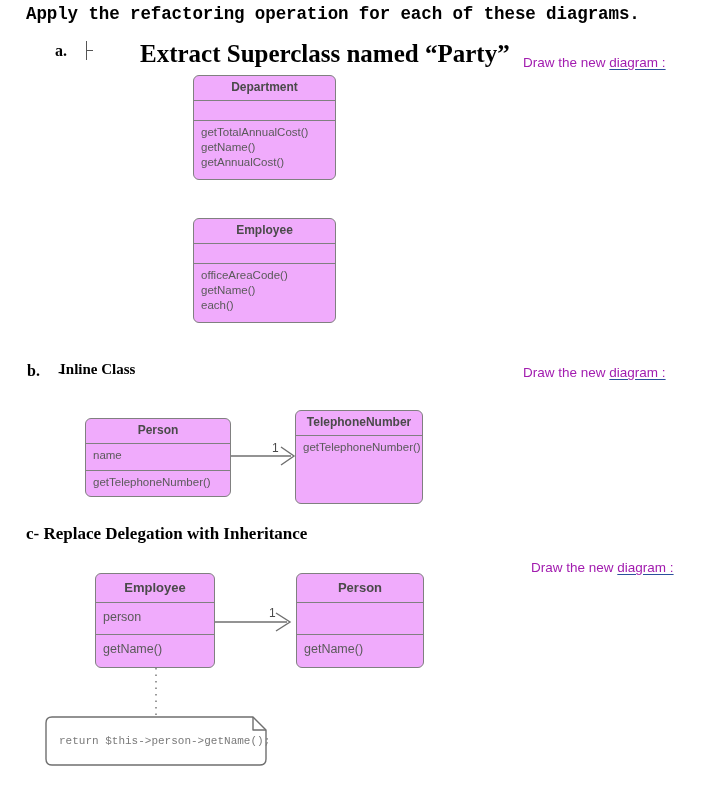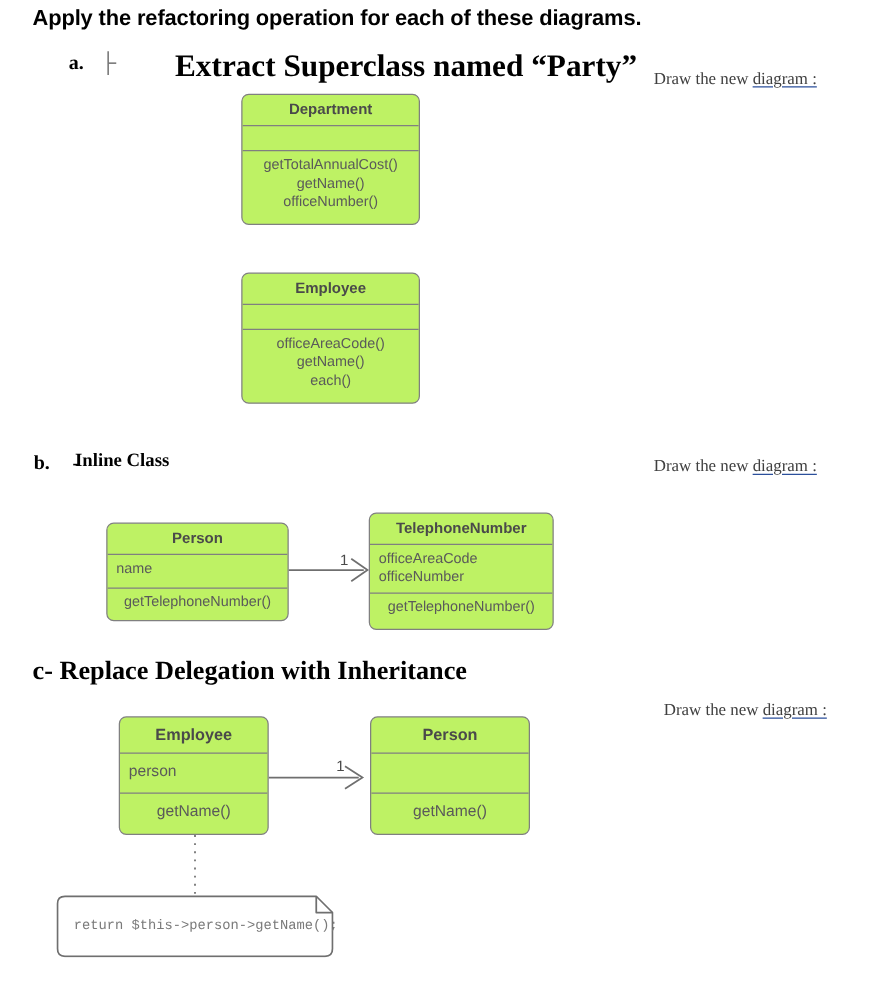--- a/index.html
+++ b/index.html
@@ -14,21 +14,21 @@
     overflow: hidden;
     font-family: "Liberation Sans", sans-serif;
     color: #000000;
   }
 
   
   .doc-title {
     position: absolute;
     left: 26px;
     top: 4px;
-    font-family: Liberation Sans, sans-serif;
+    font-family: Liberation Mono, monospace;
     font-weight: bold;
     font-size: 17.5px;
     letter-spacing: -0.1px;
     white-space: nowrap;
   }
   .sec-label {
     position: absolute;
     font-family: "Liberation Serif", serif;
     font-weight: bold;
     white-space: nowrap;
@@ -47,57 +47,57 @@
     left:0; top:9px;
     width:6px; height:0;
     border-top:1px solid #555;
   }
   .sec-a-title { left: 140px; top: 40px; font-size: 25px; }
 
   .sec-b-letter { left: 27px; top: 362px; font-size: 16px; }
   .sec-b-dash   { left: 58px; top: 363px; font-size: 15px; }
   .sec-b-title  { left: 60px; top: 361px; font-size: 15px; }
 
-  .sec-c-title  { left: 26px; top: 524px; font-size: 21px; }
+  .sec-c-title  { left: 26px; top: 524px; font-size: 17px; }
 
   
   .draw-note {
     position: absolute;
-    font-family: Liberation Serif, serif;
+    font-family: Liberation Sans, sans-serif;
     font-size: 13.5px;
-    color: #404040;
+    color: #a21caf;
     white-space: nowrap;
   }
   .draw-note .ul {
     text-decoration: underline;
     text-decoration-color: #2b4f9b;
     text-underline-offset: 2px;
   }
   .draw-a { left: 523px; top: 55px; }
   .draw-b { left: 523px; top: 365px; }
   .draw-c { left: 531px; top: 560px; }
 
   
   .uml-box {
     position: absolute;
     box-sizing: border-box;
     border: 1px solid #808080;
     border-radius: 6px;
-    background: #bef264;
+    background: #f0abfc;
     overflow: hidden;
   }
   .uml-row {
     box-sizing: border-box;
     border-bottom: 1px solid #808080;
     padding: 3px 7px;
     color: #5a5a5a;
     font-size: 11.5px;
     line-height: 15px;
   }
-  .uml-row:last-child { border-bottom: none; text-align: center; }
+  .uml-row:last-child { border-bottom: none; }
   .uml-title {
     text-align: center;
     font-weight: bold;
     color: #4a4a4a;
     font-size: 12px;
     padding: 4px 6px 5px;
   }
   .uml-attrs, .uml-ops { padding-top: 4px; padding-bottom: 4px; }
   .uml-empty { padding: 0; height: 20px; }
 
@@ -136,21 +136,21 @@
 <div class="sec-label sec-a-title">Extract Superclass named “Party”</div>
 
 <div class="draw-note draw-a"><span>Draw the new </span><span class="ul">diagram :</span></div>
 
 <div class="uml-box" style="left:193px; top:75px; width:143px; height:105px;">
   <div class="uml-row uml-title">Department</div>
   <div class="uml-row uml-empty"></div>
   <div class="uml-row uml-ops">
     <div>getTotalAnnualCost()</div>
     <div>getName()</div>
-    <div>officeNumber()</div>
+    <div>getAnnualCost()</div>
   </div>
 </div>
 
 <div class="uml-box" style="left:193px; top:218px; width:143px; height:105px;">
   <div class="uml-row uml-title">Employee</div>
   <div class="uml-row uml-empty"></div>
   <div class="uml-row uml-ops">
     <div>officeAreaCode()</div>
     <div>getName()</div>
     <div>each()</div>
@@ -166,26 +166,22 @@
 <div class="uml-box" style="left:85px; top:418px; width:146px; height:79px;">
   <div class="uml-row uml-title">Person</div>
   <div class="uml-row uml-attrs" style="height:27px;">
     <div>name</div>
   </div>
   <div class="uml-row uml-ops">
     <div>getTelephoneNumber()</div>
   </div>
 </div>
 
-<div class="uml-box" style="left:295px; top:410px; width:148px; height:94px;">
+<div class="uml-box" style="left:295px; top:410px; width:128px; height:94px;">
   <div class="uml-row uml-title">TelephoneNumber</div>
-  <div class="uml-row uml-attrs">
-    <div>officeAreaCode</div>
-    <div>officeNumber</div>
-  </div>
   <div class="uml-row uml-ops">
     <div>getTelephoneNumber()</div>
   </div>
 </div>
 
 <div class="assoc" style="left:231px; top:440px; width:70px; height:30px;">
   <svg width="70" height="30" viewBox="0 0 70 30">
     <line x1="0" y1="16" x2="60" y2="16" stroke="#6f6f6f" stroke-width="1.4"></line>
     <polyline points="50,7 63,16 50,25" fill="none" stroke="#6f6f6f" stroke-width="1.4"></polyline>
   </svg>

